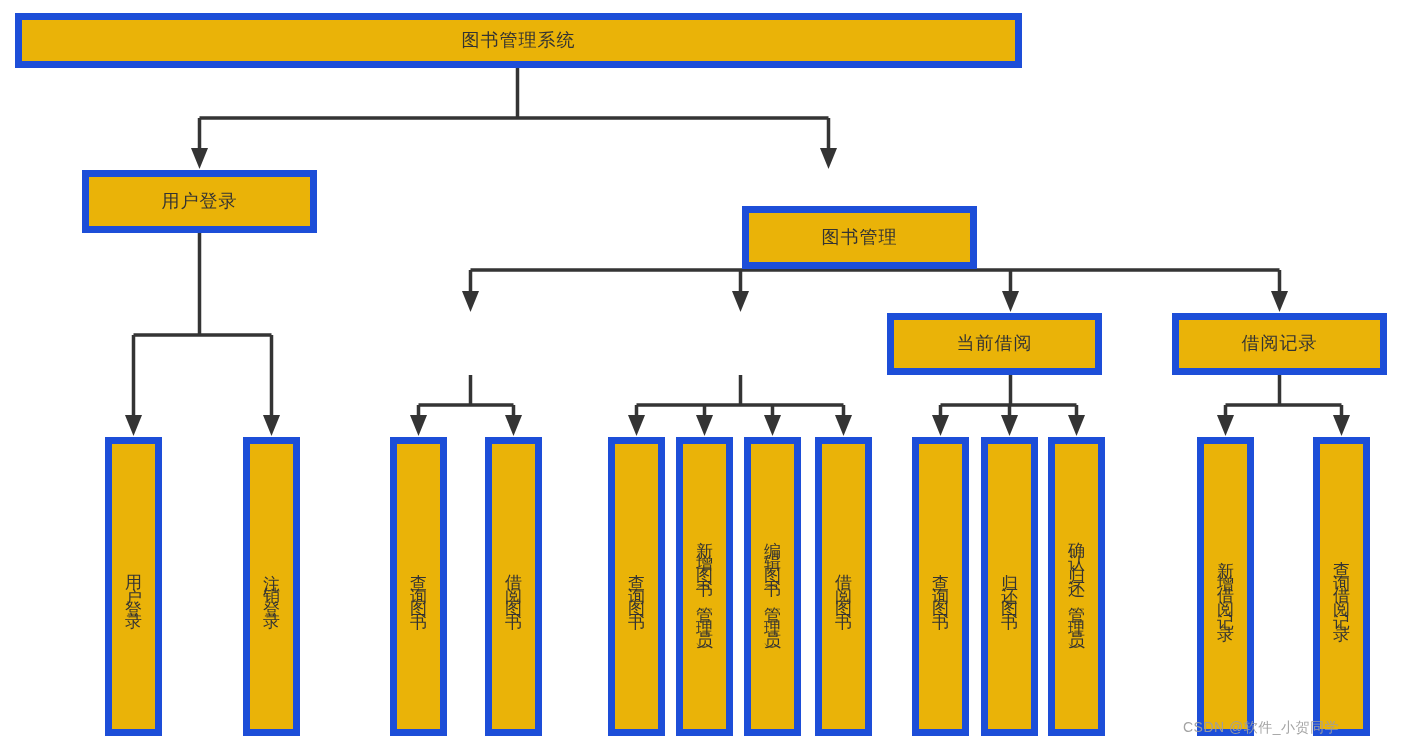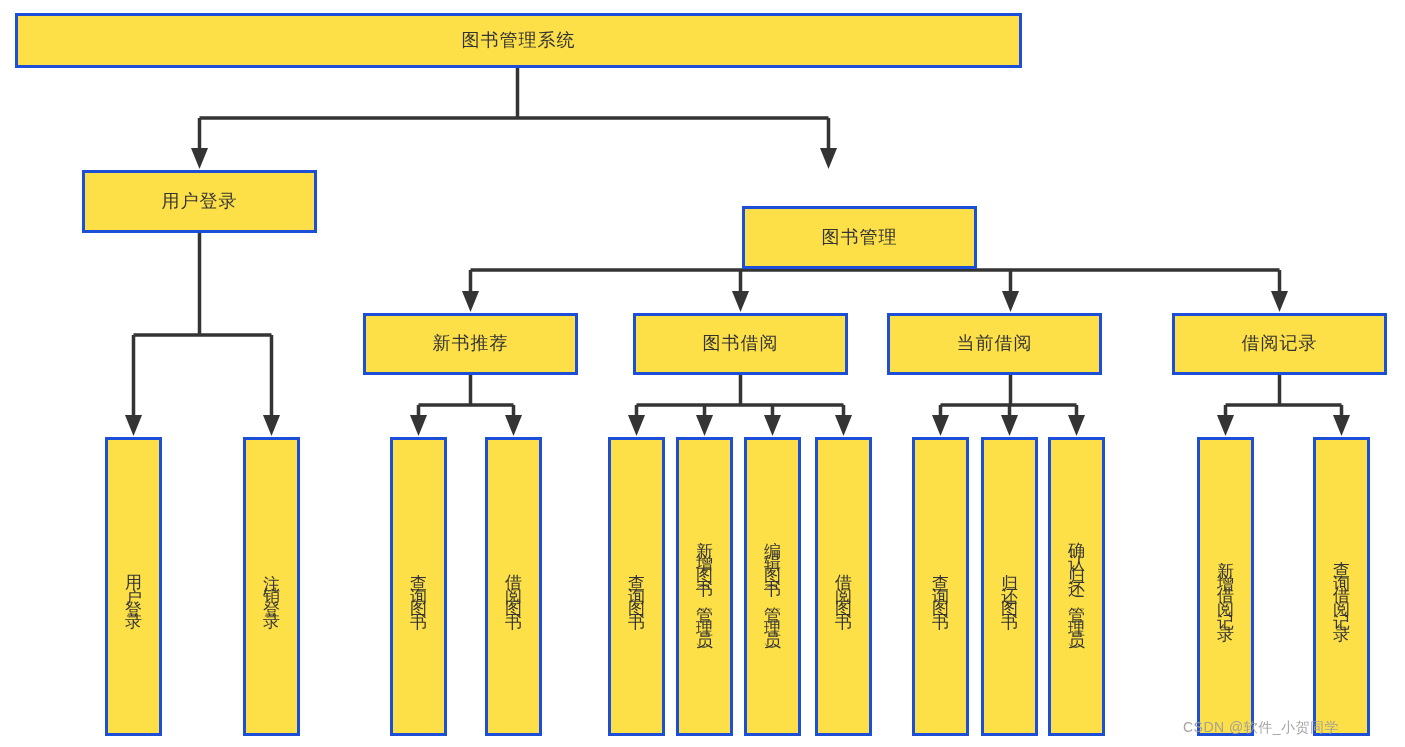--- a/index.html
+++ b/index.html
@@ -9,22 +9,22 @@
     background:#ffffff;
     font-family:"Liberation Sans","DejaVu Sans",sans-serif;
     overflow:hidden;
   }
   .connectors{
     position:absolute;left:0;top:0;width:1405px;height:747px;
   }
   .n{
     position:absolute;
     box-sizing:border-box;
-    background:#fde047;
-    border:3px solid #1d4ed8;
+    background:#eab308;
+    border:7px solid #1d4ed8;
     color:#333333;
     display:flex;
     align-items:center;
     justify-content:center;
     font-size:18px;
     letter-spacing:1px;
     text-align:center;
     line-height:1.2;
   }
   .v{
@@ -91,22 +91,20 @@
       <polygon points="1217,415 1234,415 1225.5,436"></polygon>
       <polygon points="1333,415 1350,415 1341.5,436"></polygon>
     </g>
   </svg>
 
   <div class="n" id="root">图书管理系统</div>
 
   <div class="n" id="l2a">用户登录</div>
   <div class="n" id="l2b">图书管理</div>
 
-  <div class="n" id="l3a">新书推荐</div>
-  <div class="n" id="l3b">图书借阅</div>
   <div class="n" id="l3c">当前借阅</div>
   <div class="n" id="l3d">借阅记录</div>
 
   <div class="n v leaf" id="b1">用户登录</div>
   <div class="n v leaf" id="b2">注销登录</div>
   <div class="n v leaf" id="b3">查询图书</div>
   <div class="n v leaf" id="b4">借阅图书</div>
   <div class="n v leaf" id="b5">查询图书</div>
   <div class="n v leaf" id="b6">新增图书（管理员）</div>
   <div class="n v leaf" id="b7">编辑图书（管理员）</div>

